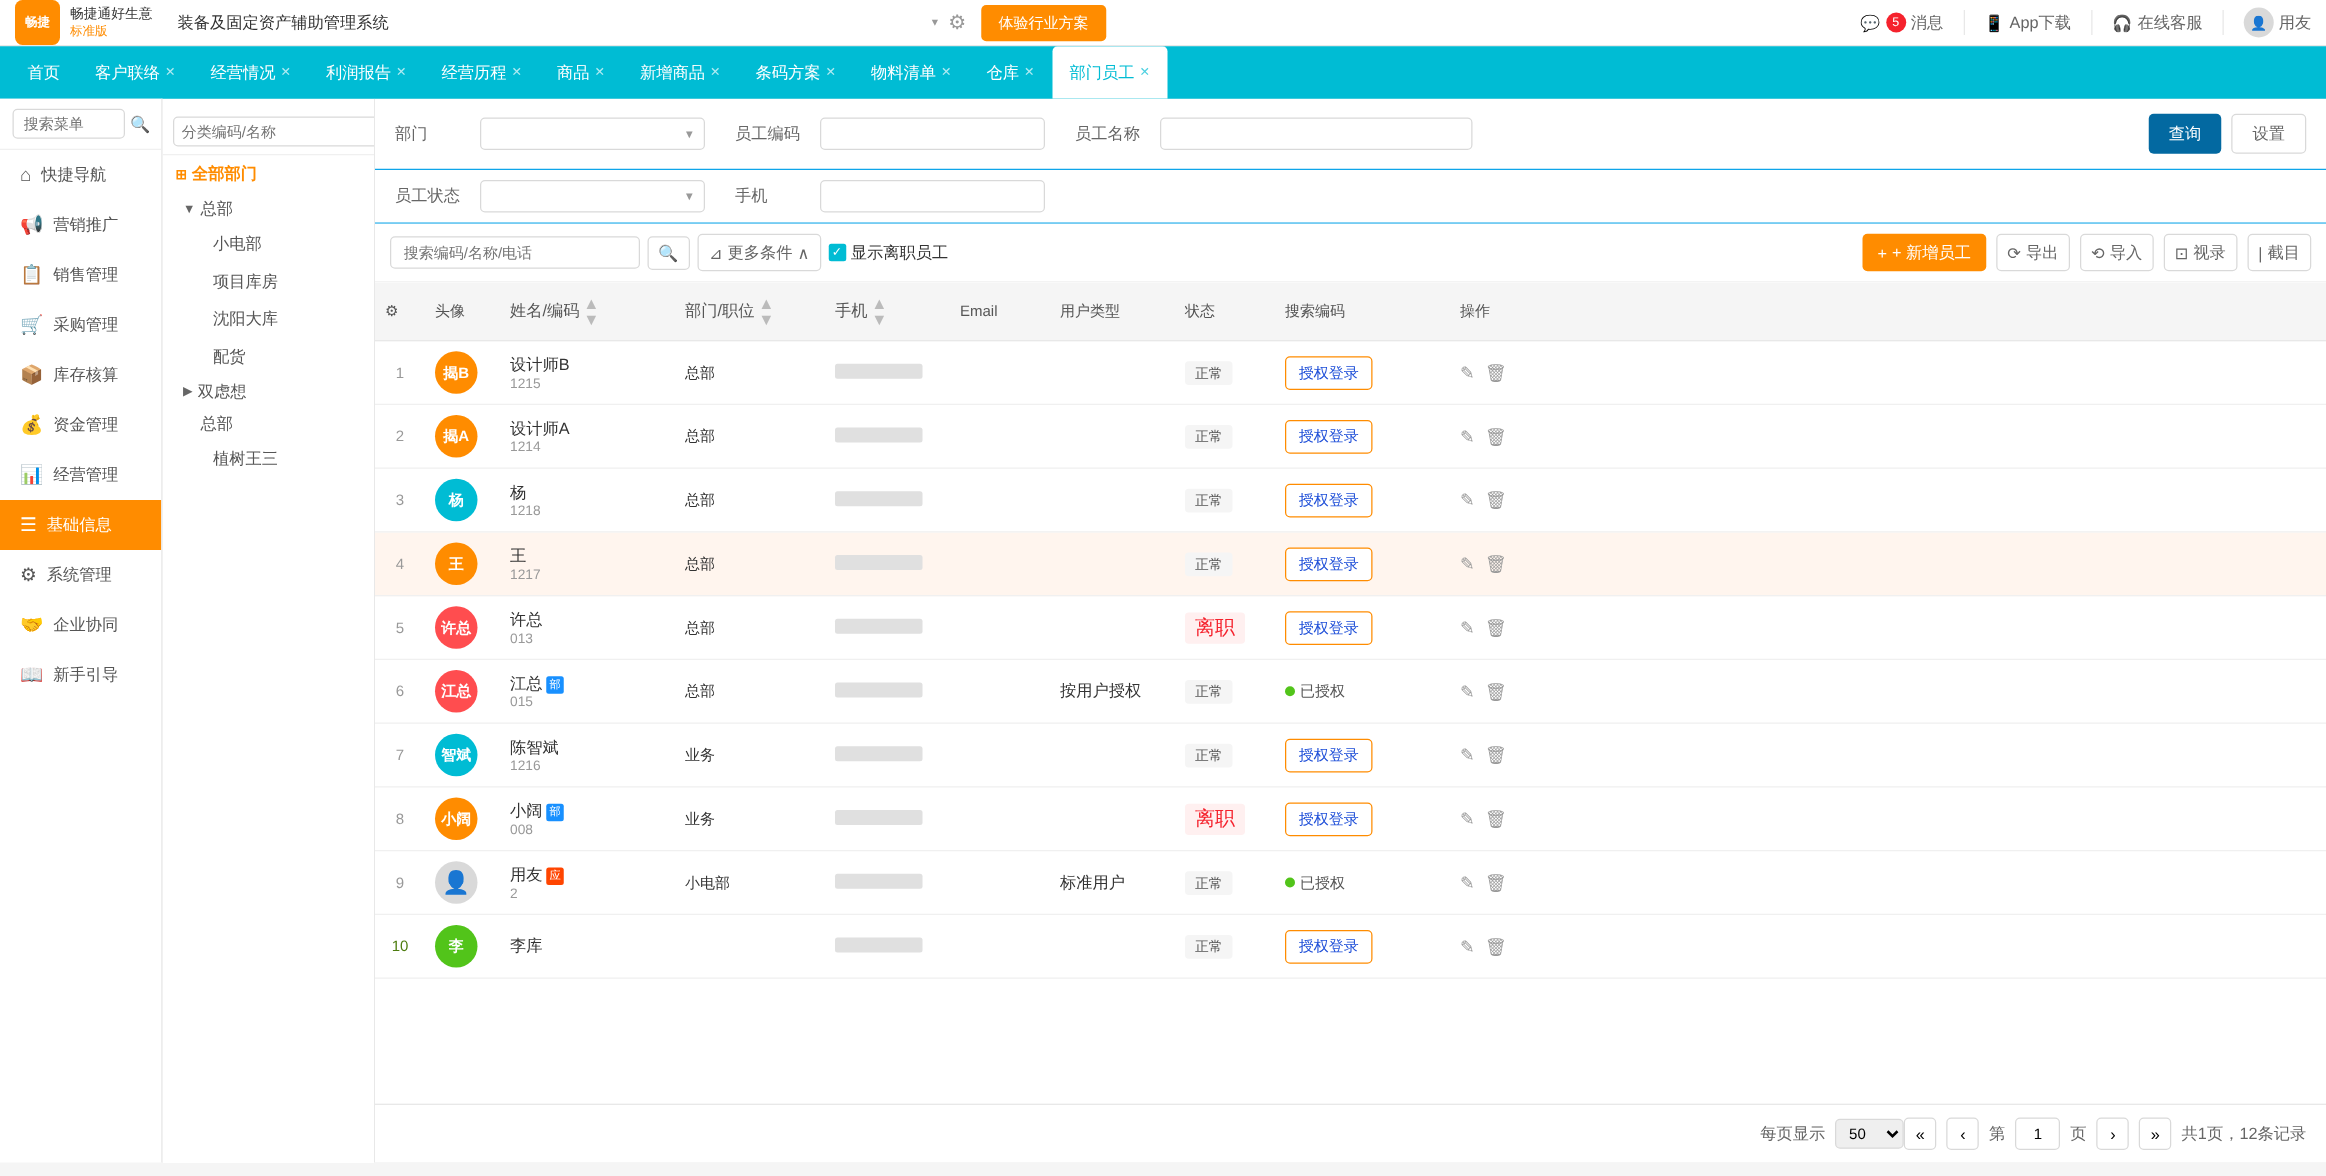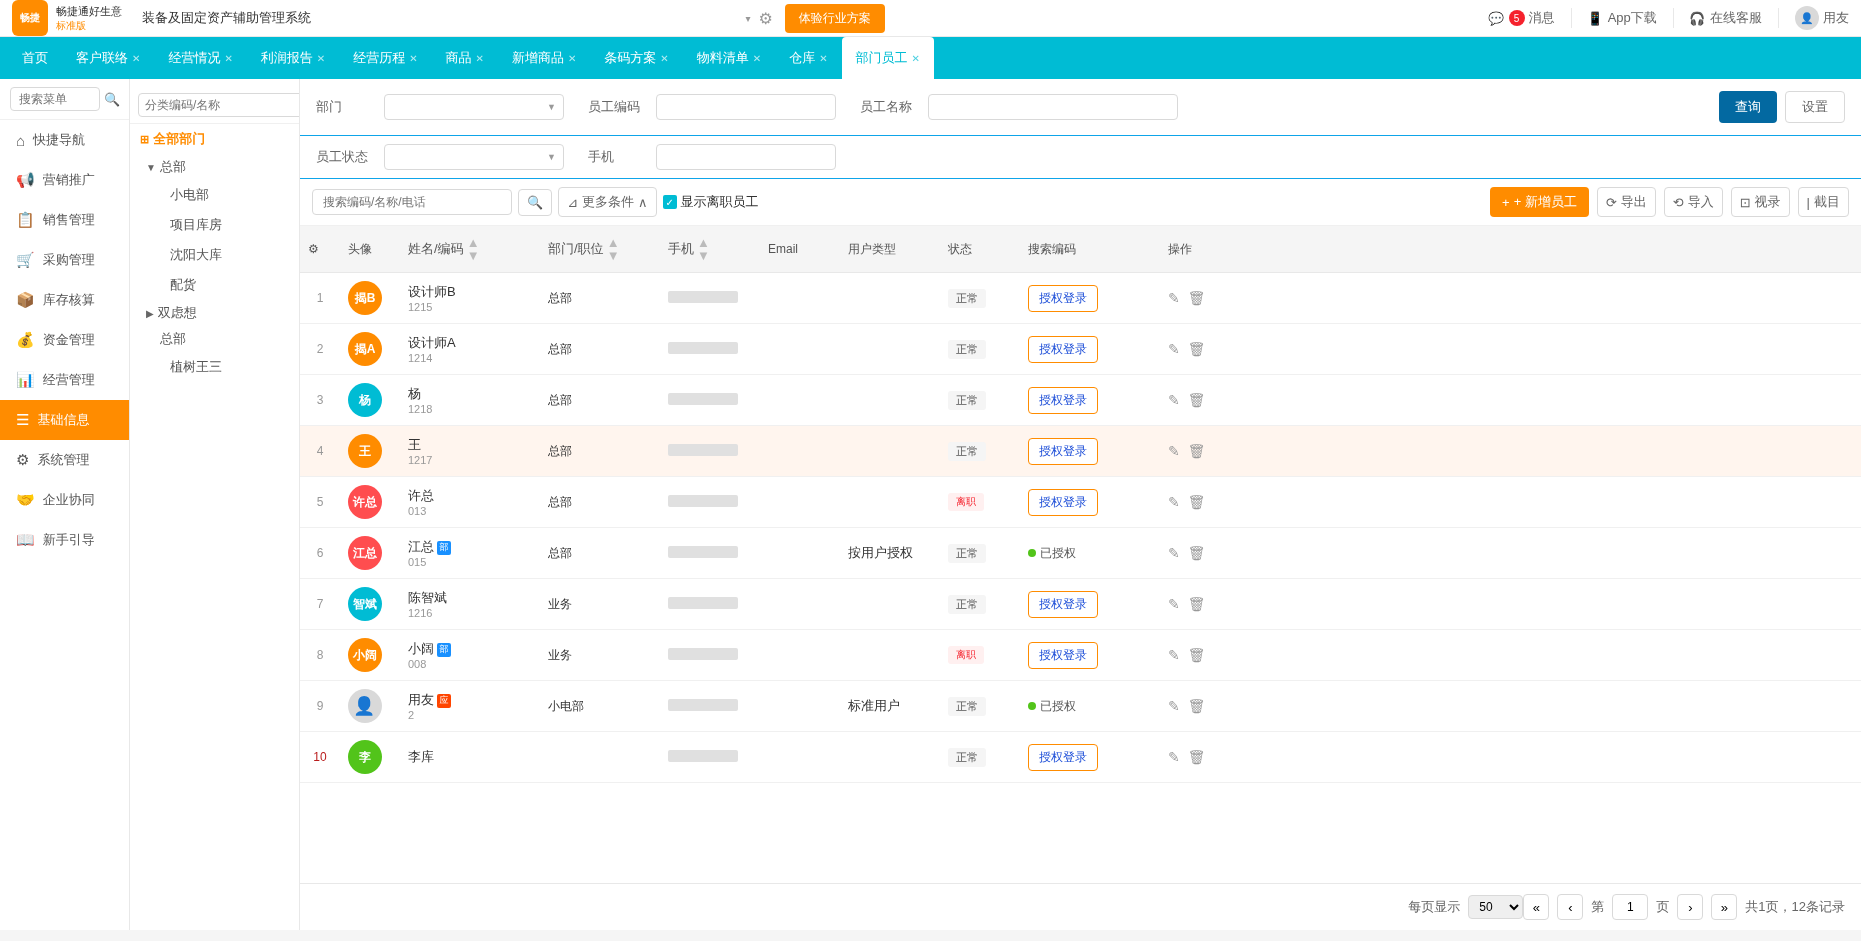--- a/index.html
+++ b/index.html
@@ -67,21 +67,21 @@
     .btn-set { background: #fff; color: #666; padding: 6px 16px; border-radius: 4px; border: 1px solid #d9d9d9; cursor: pointer; }
     
     
     .table-wrap { flex: 1; overflow-y: auto; background: #fff; }
     table { width: 100%; border-collapse: collapse; }
     th { background: #f5f5f5; padding: 10px 8px; text-align: left; color: #555; font-weight: normal; border-bottom: 1px solid #e8e8e8; font-size: 12px; white-space: nowrap; }
     td { padding: 8px 8px; border-bottom: 1px solid #f0f0f0; color: #333; font-size: 12px; vertical-align: middle; }
     tr.highlighted td { background: #fff5ee; }
     .avatar { width: 34px; height: 34px; border-radius: 50%; display: flex; align-items: center; justify-content: center; color: #fff; font-size: 12px; font-weight: bold; }
     .status-normal { display: inline-block; padding: 2px 8px; background: #f5f5f5; color: #555; border-radius: 3px; font-size: 11px; }
-    .status-resigned { display: inline-block; padding: 2px 8px; background: #fff0f0; color: #f5222d; border-radius: 3px; font-size: 10px; }
+    .status-resigned { display: inline-block; padding: 2px 8px; background: #fff0f0; color: #f5222d; border-radius: 3px; font-size: 16px; }
     .auth-btn { border: 1px solid #ff8c00; color: #1d4ed8; background: #fff; padding: 4px 10px; border-radius: 4px; cursor: pointer; font-size: 12px; }
     .authorized { display: flex; align-items: center; gap: 4px; color: #555; font-size: 12px; }
     .auth-dot { width: 8px; height: 8px; background: #52c41a; border-radius: 50%; }
     .op-btns { display: flex; align-items: center; gap: 8px; }
     .op-btn { color: #999; cursor: pointer; font-size: 14px; }
     .name-code { display: flex; flex-direction: column; }
     .emp-name { color: #333; font-size: 13px; }
     .emp-code { color: #999; font-size: 11px; }
     .dept-badge { display: inline-flex; align-items: center; justify-content: center; width: 14px; height: 14px; background: #1890ff; color: #fff; font-size: 9px; border-radius: 2px; margin-left: 3px; vertical-align: middle; }
     
@@ -572,21 +572,21 @@
                     <div class="authorized"><span class="auth-dot"></span>已授权</div>
                   </td>
     <td>
       <div class="op-btns">
         <span class="op-btn" title="编辑">✎</span>
         <span class="op-btn" title="删除">🗑</span>
       </div>
     </td>
   </tr>
                 <tr>
-    <td style="text-align:center;color:#b91c1c;">10</td>
+    <td style="text-align:center;color:#4d7c0f;">10</td>
     <td>
                     <div class="avatar" style="background:#52c41a;">李</div>
                   </td>
     <td>
       <div class="name-code">
         <span class="emp-name">李库</span>
         <span class="emp-code"></span>
       </div>
     </td>
     <td></td>

